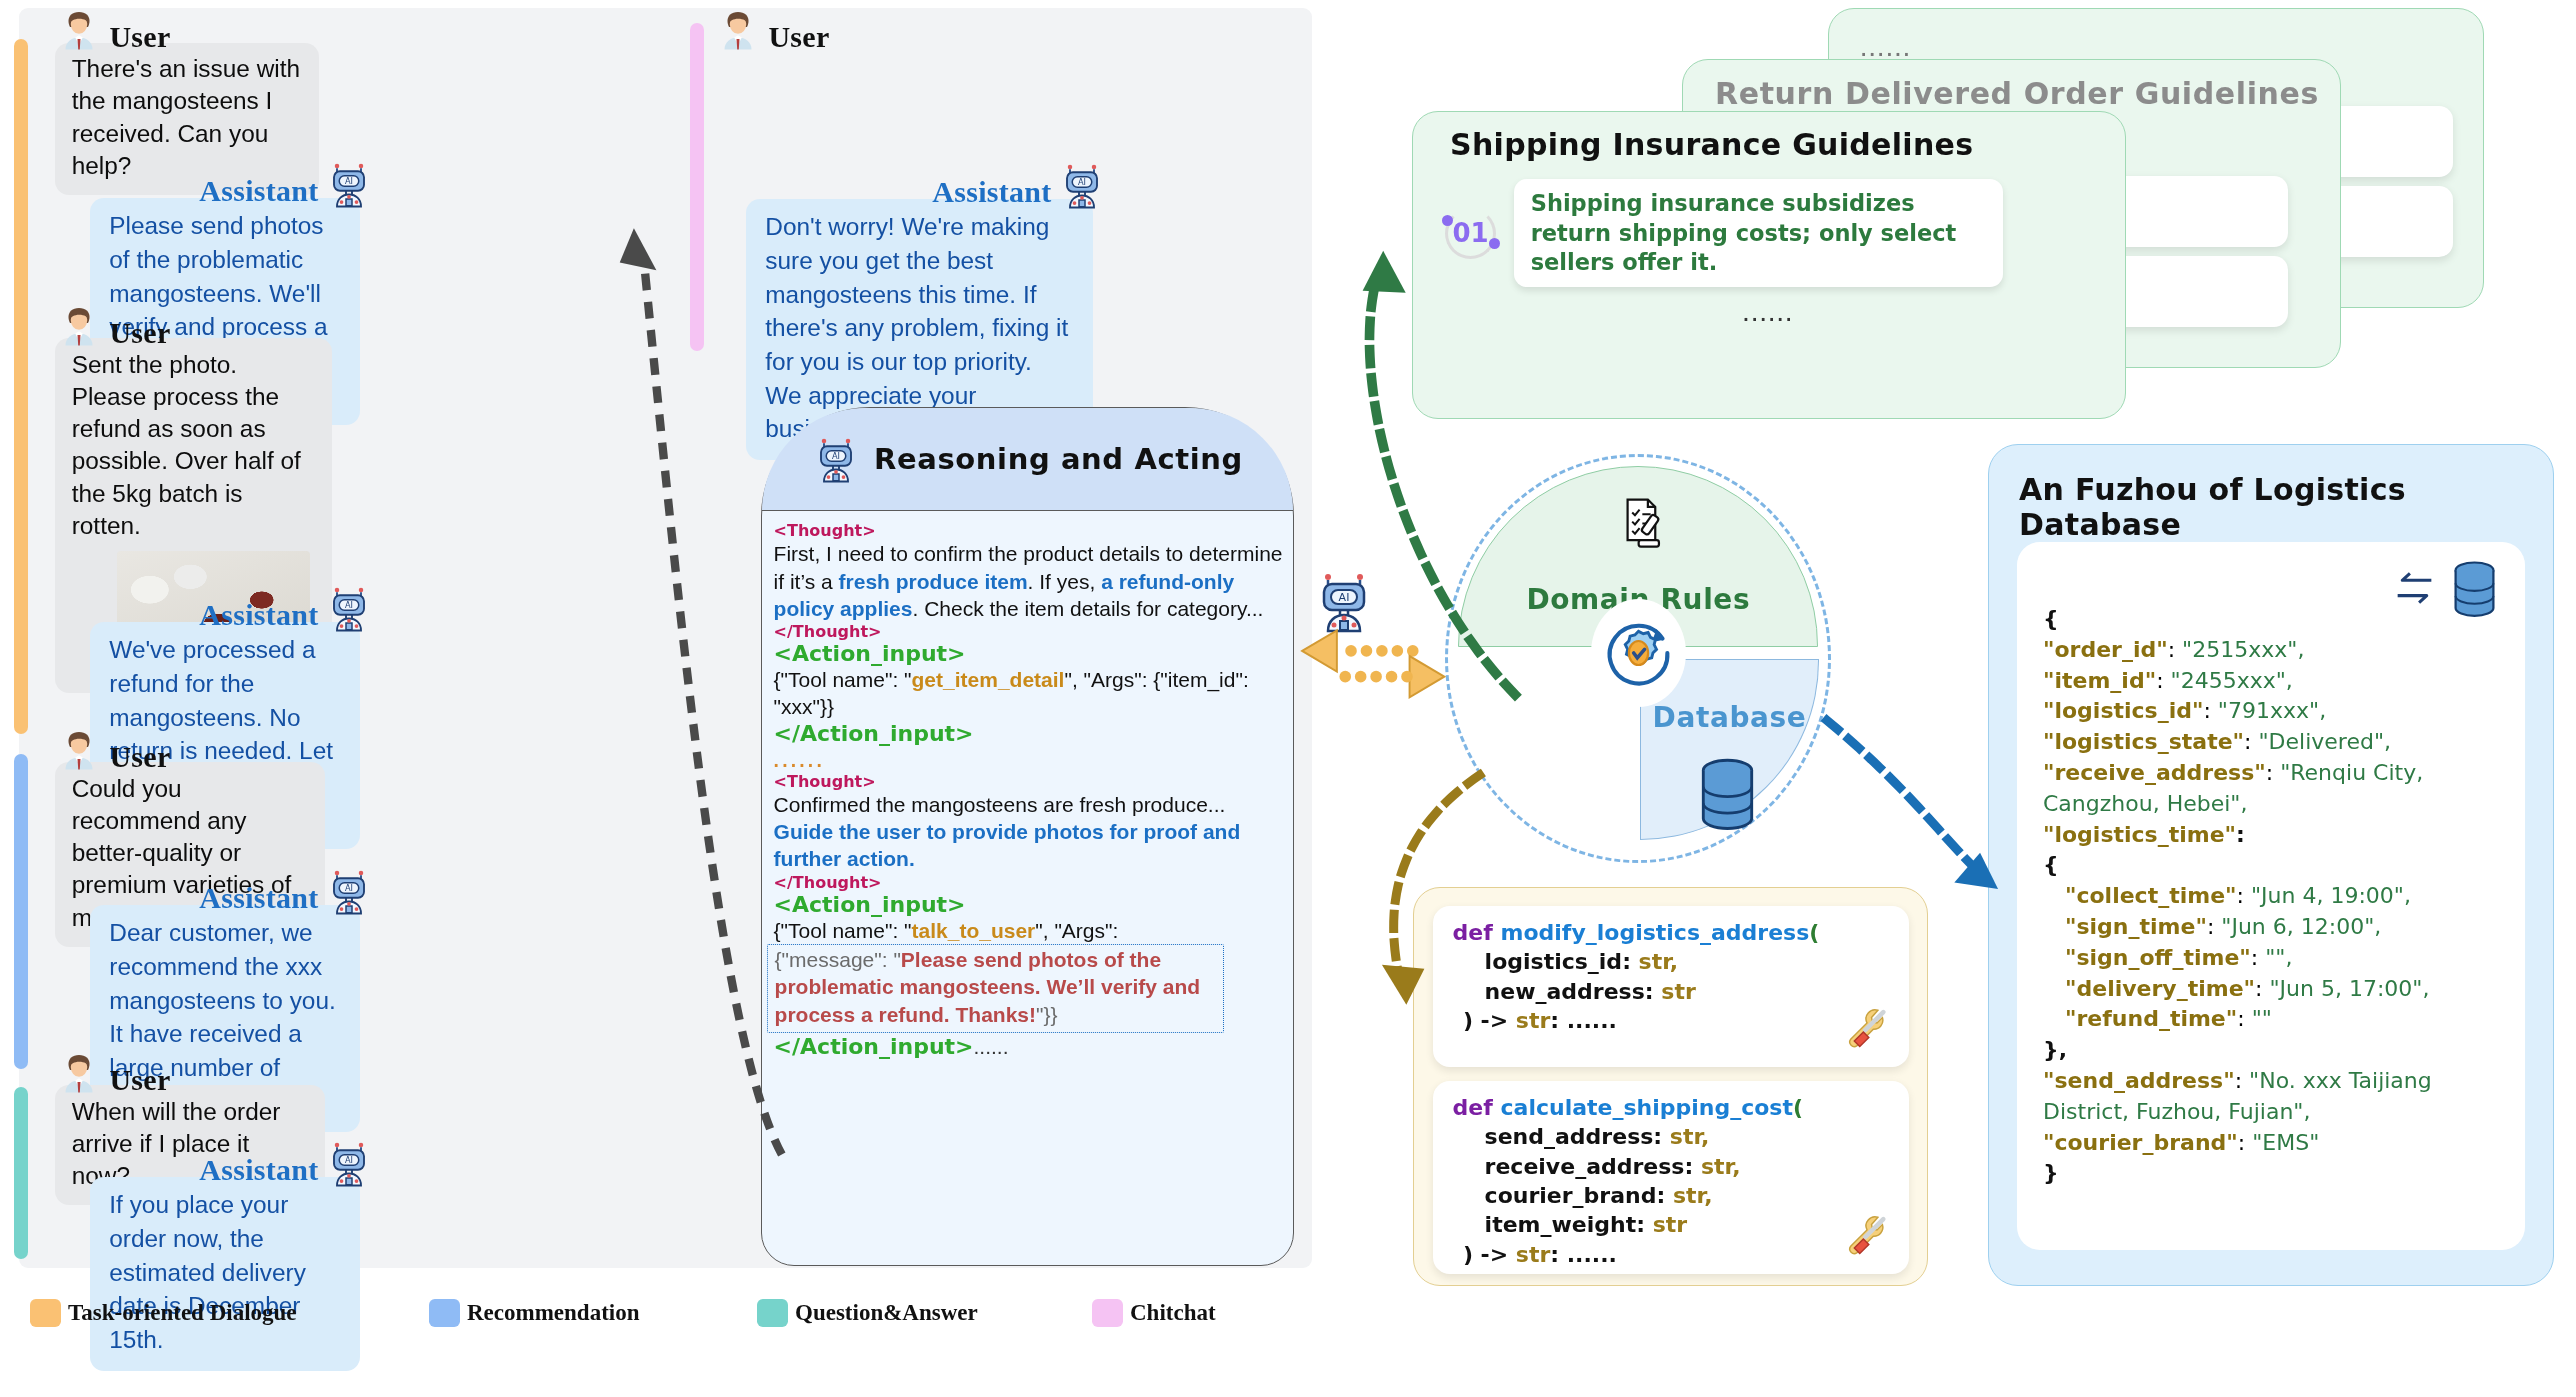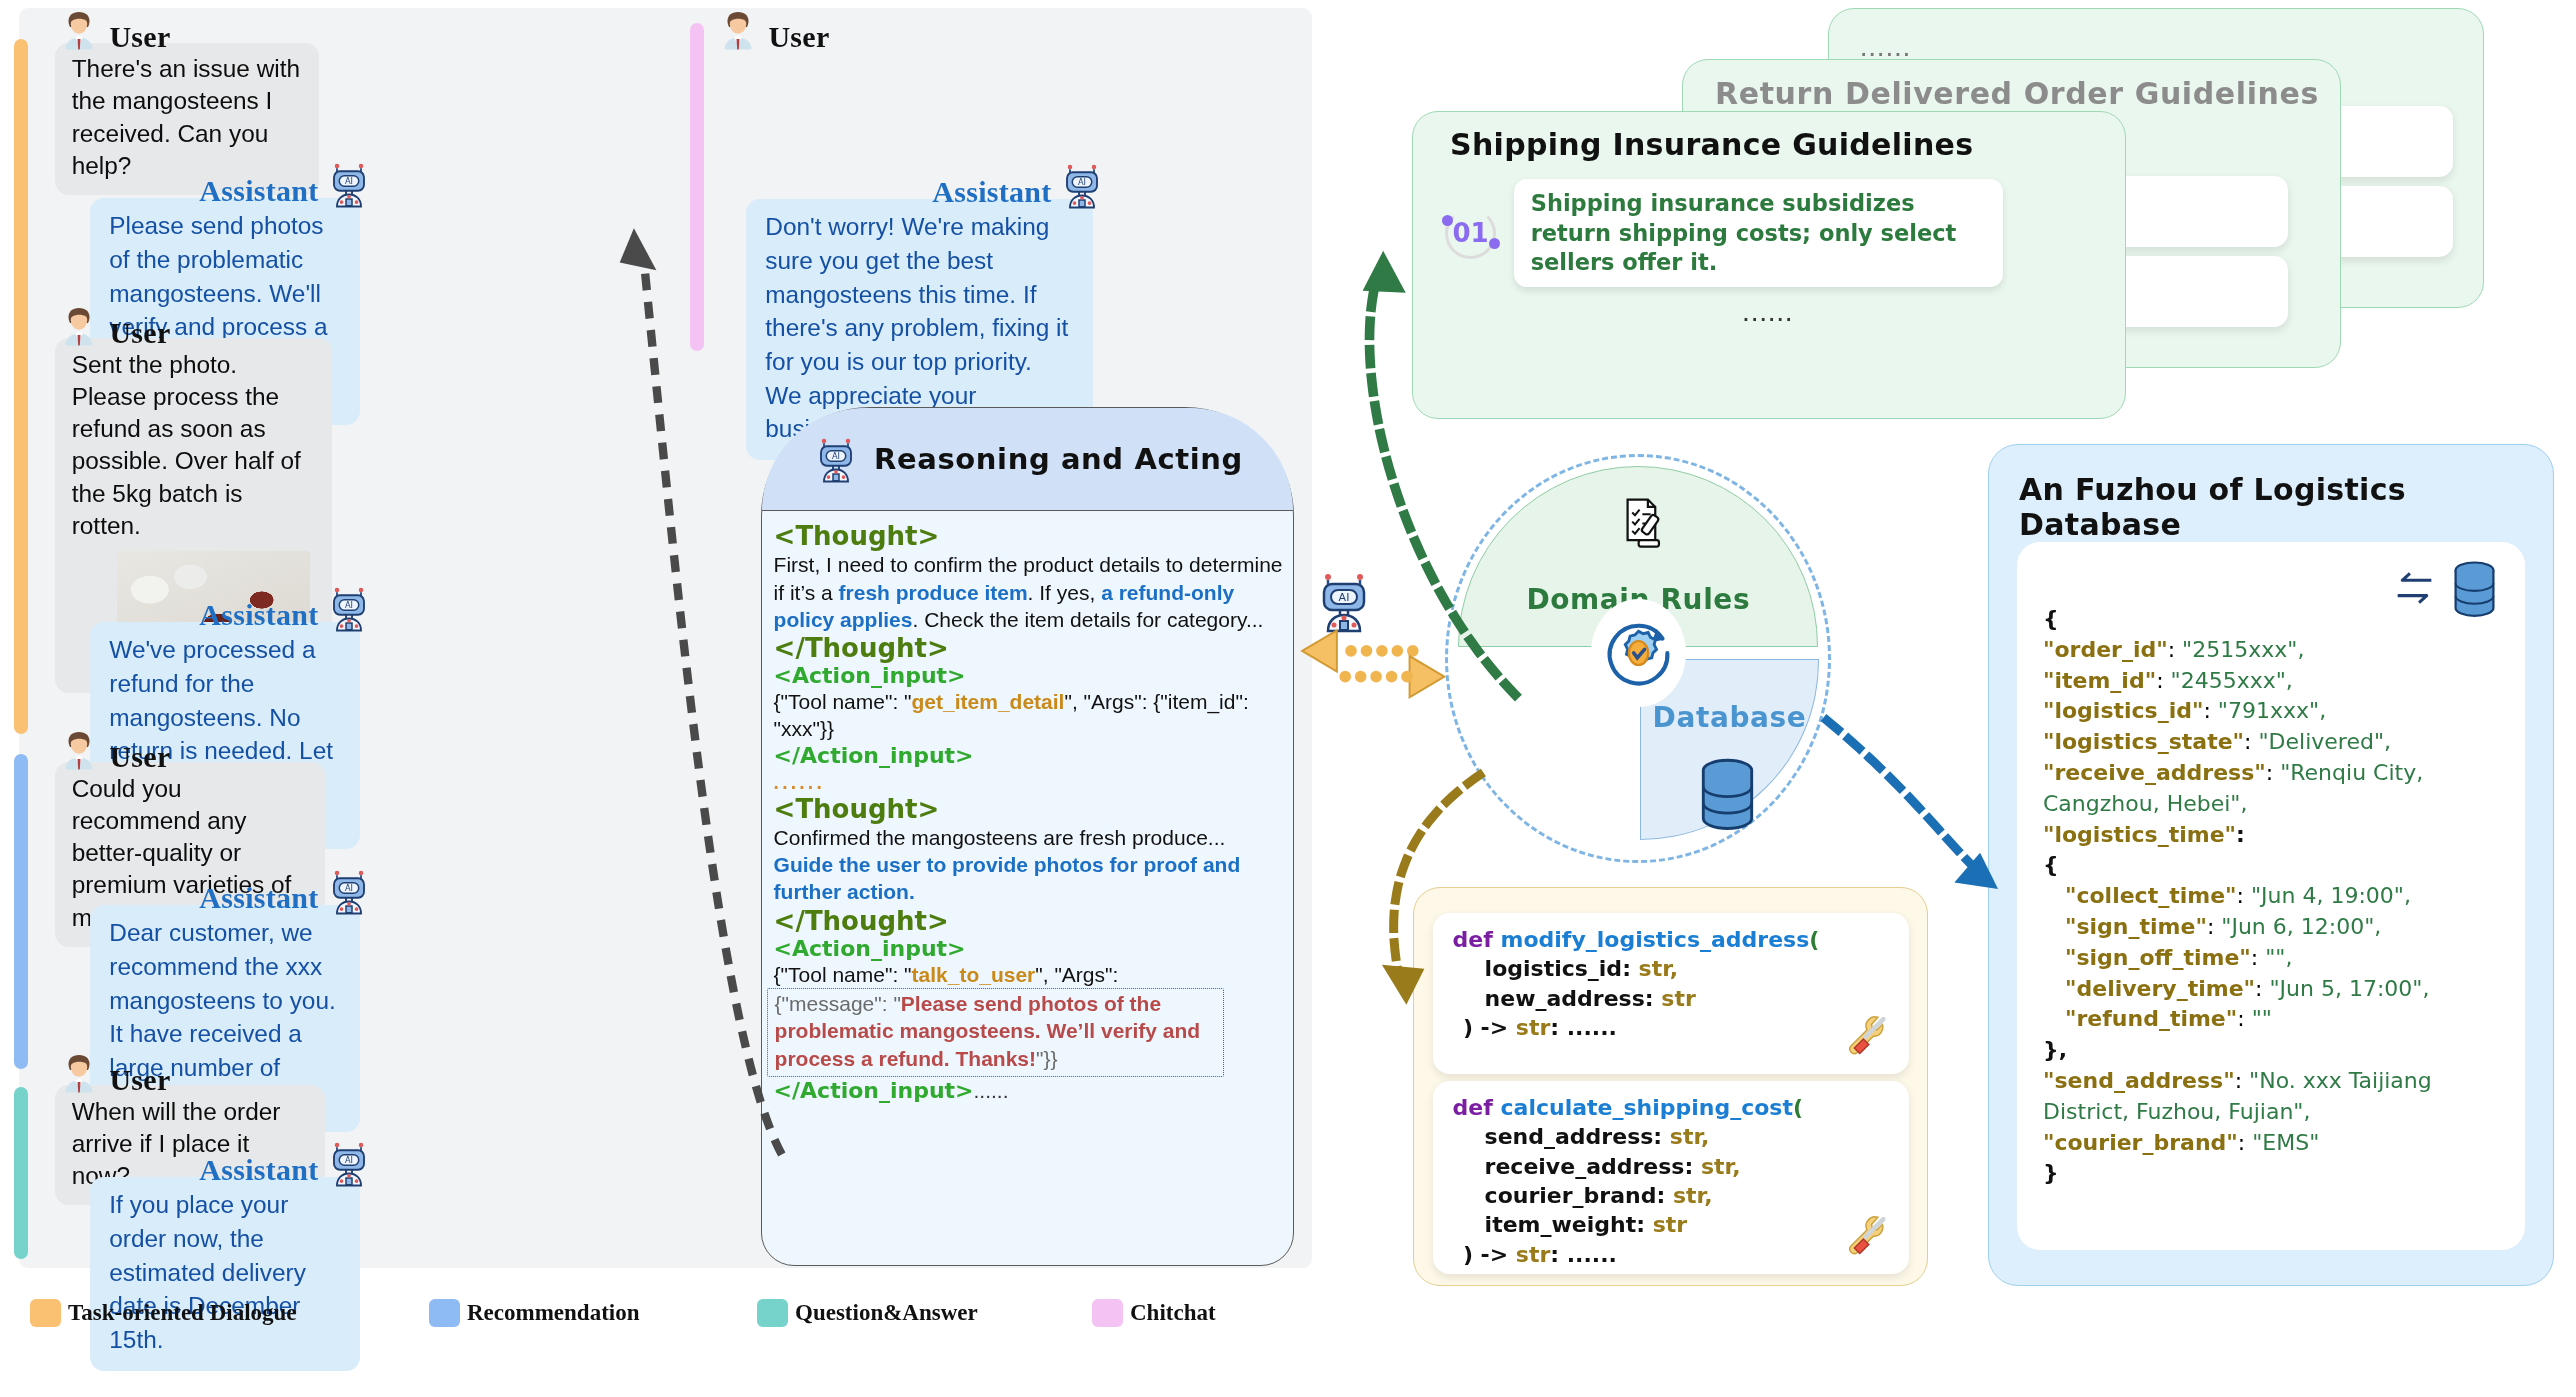--- a/index.html
+++ b/index.html
@@ -71,21 +71,21 @@
     border-radius: 107px 107px 0 0;
     border-bottom: 1.9px solid #5a5a5a;
     display: flex; align-items: center; justify-content: center; gap: 14px;
   }
   #react-title {
     font-family: "DejaVu Sans", sans-serif; font-weight: bold;
     font-size: 29px; letter-spacing: 0.6px; color: #111;
   }
   #react-body { padding: 10.3px 10.3px 0 11.6px; }
   .ln { font-size: 21px; line-height: 1.30; color: #111; }
-  .tag-thought { color: #4d7c0f; font-weight: bold; font-family: "DejaVu Sans", sans-serif; font-size: 26px; }
+  .tag-thought { color: #be185d; font-weight: bold; font-family: "DejaVu Sans", sans-serif; font-size: 16px; }
   .tag-action  { color: #2faa2f; font-weight: bold; font-family: "DejaVu Sans", sans-serif; font-size: 22px; }
   .hl-blue { color: #1b6fc4; font-weight: bold; }
   .hl-orange { color: #c98a1a; font-weight: bold; }
   .hl-red { color: #b84a4a; font-weight: bold; }
   .gray { color: #6b6b6b; }
   .dots-orange { color: #d98a2b; font-weight: bold; letter-spacing: 3.2px; font-size: 19.3px; }
   #msg-highlight {
     border: 1.9px dotted #1b6fc4; border-radius: 1.9px;
     margin-left: -6.4px; padding: 1.3px 5.1px 3.9px 6.4px; width: 457px;
   }
@@ -520,21 +520,21 @@
       <path d="M28 41v5M36 41v5" stroke="#1f3f73" stroke-width="2.5"></path>
       <path d="M16 62c0-10 7-16 16-16s16 6 16 16z" fill="#f3f8ff" stroke="#1f3f73" stroke-width="2.5"></path>
       <rect x="28" y="52" width="8" height="9" fill="#8fb8e8" stroke="#1f3f73" stroke-width="2"></rect>
       <circle cx="22" cy="56" r="2.5" fill="#e05a5a"></circle>
         <circle cx="42" cy="56" r="2.5" fill="#e05a5a"></circle>
       <circle cx="32" cy="49" r="2.5" fill="#e05a5a"></circle>
     </svg>
   </div>
 
   <div class="abs" id="api-card">
-    <div class="fn-box" style="position:absolute; left:19.3px; top:25px; width:476px; height:161px;">
+    <div class="fn-box" style="position:absolute; left:19.3px; top:18px; width:476px; height:161px;">
       <div class="code">
         <span class="kw-def">def</span>
         <span class="kw-fn">modify_logistics_address</span><span class="kw-paren">(</span>
       </div>
       <div class="code" style="padding-left:32px;">
         <span>logistics_id</span>: <span class="kw-str">str</span><span class="kw-str">,</span>
       </div>
       <div class="code" style="padding-left:32px;">
         <span>new_address</span>: <span class="kw-str">str</span>
       </div>

